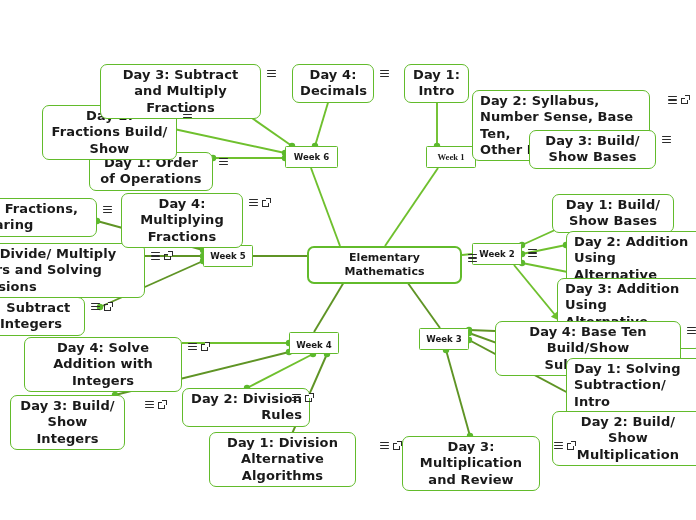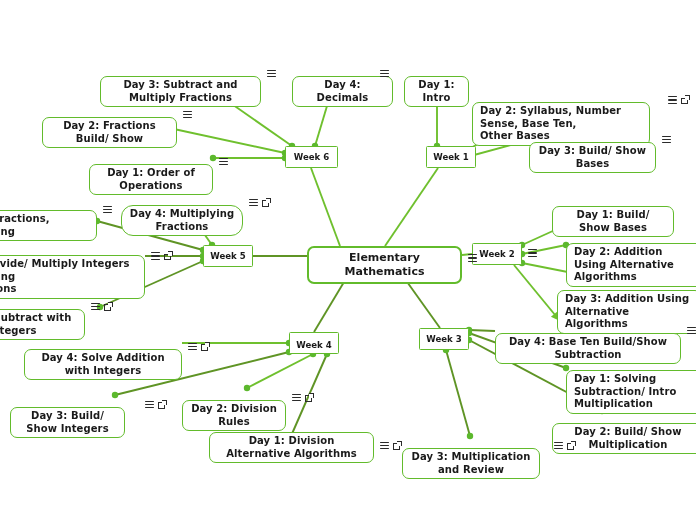--- a/index.html
+++ b/index.html
@@ -32,24 +32,23 @@
     align-items: center;
     justify-content: center;
     text-align: center;
     color: #1a1a1a;
     font-weight: bold;
     line-height: 1.25;
     z-index: 3;
   }
   .node.day {
     border-radius: 7px;
-    font-size: 10px;
+    font-size: 13px;
     padding: 2px 7px;
     letter-spacing: .1px;
-    margin-top: 12px;
   }
   .node.week {
     border-radius: 1.5px;
     font-size: 8.6px;
     padding: 2px 6px;
   }
   .node.root {
     border-radius: 7px;
     border-width: 2px;
     font-size: 11px;
@@ -190,21 +189,21 @@
       <div class="node root" style="left: 307px; top: 246px; width: 155px; min-height: 26px;">
         <span class="label">Elementary Mathematics</span>
       </div>
       <div class="icons" style="left: 468px; top: 254px;">
         <span class="ic-menu">
           <i></i>
           <i></i>
           <i></i>
         </span>
       </div>
-      <div class="node week" style="left: 426px; top: 146px; width: 50px; min-height: 22px;">
+      <div class="node week" style="left: 426px; top: 146px; width: 50px; min-height: 22px; font-family: Liberation Serif, serif;">
         <span class="label">Week 1</span>
       </div>
       <div class="node week" style="left: 472px; top: 243px; width: 50px; min-height: 22px;">
         <span class="label">Week 2</span>
       </div>
       <div class="icons" style="left: 528px; top: 249px;">
         <span class="ic-menu">
           <i></i>
           <i></i>
           <i></i>
@@ -285,35 +284,35 @@
         <span class="ic-menu">
           <i></i>
           <i></i>
           <i></i>
         </span>
         <span class="ic-ext">
           <span class="bx2"></span>
           <span class="arw"></span>
         </span>
       </div>
-      <div class="node day" style="left: 209px; top: 420px; width: 165px; min-height: 21px;">
+      <div class="node day" style="left: 209px; top: 432px; width: 147px; min-height: 21px;">
         <span class="label">Day 1: Division Alternative Algorithms</span>
       </div>
       <div class="icons" style="left: 380px; top: 441.5px;">
         <span class="ic-menu">
           <i></i>
           <i></i>
           <i></i>
         </span>
         <span class="ic-ext">
           <span class="bx2"></span>
           <span class="arw"></span>
         </span>
       </div>
-      <div class="node day" style="left: 182px; top: 388px; width: 104px; min-height: 21px;">
+      <div class="node day" style="left: 182px; top: 388px; width: 128px; min-height: 21px; text-align: right;">
         <span class="label">Day 2: Division Rules</span>
       </div>
       <div class="icons" style="left: 292px; top: 393.5px;">
         <span class="ic-menu">
           <i></i>
           <i></i>
           <i></i>
         </span>
         <span class="ic-ext">
           <span class="bx2"></span>
@@ -380,21 +379,21 @@
       <div class="node day left-align" style="left: -55px; top: 198px; width: 152px; min-height: 25px;">
         <span class="label">Day 3: Fractions, Comparing</span>
       </div>
       <div class="icons" style="left: 103px; top: 205.5px;">
         <span class="ic-menu">
           <i></i>
           <i></i>
           <i></i>
         </span>
       </div>
-      <div class="node day" style="left: 121px; top: 193px; width: 122px; min-height: 21px; border-radius: 12px;">
+      <div class="node day" style="left: 121px; top: 193px; width: 122px; min-height: 21px;">
         <span class="label">Day 4: Multiplying Fractions</span>
       </div>
       <div class="icons" style="left: 249px; top: 198.5px;">
         <span class="ic-menu">
           <i></i>
           <i></i>
           <i></i>
         </span>
         <span class="ic-ext">
           <span class="bx2"></span>
@@ -424,21 +423,21 @@
       <div class="node day" style="left: 100px; top: 64px; width: 161px; min-height: 21px;">
         <span class="label">Day 3: Subtract and Multiply Fractions</span>
       </div>
       <div class="icons" style="left: 267px; top: 69.5px;">
         <span class="ic-menu">
           <i></i>
           <i></i>
           <i></i>
         </span>
       </div>
-      <div class="node day" style="left: 292px; top: 64px; width: 101px; min-height: 21px;">
+      <div class="node day" style="left: 292px; top: 64px; width: 82px; min-height: 21px;">
         <span class="label">Day 4: Decimals</span>
       </div>
       <div class="icons" style="left: 380px; top: 69.5px;">
         <span class="ic-menu">
           <i></i>
           <i></i>
           <i></i>
         </span>
       </div>
     </div>

